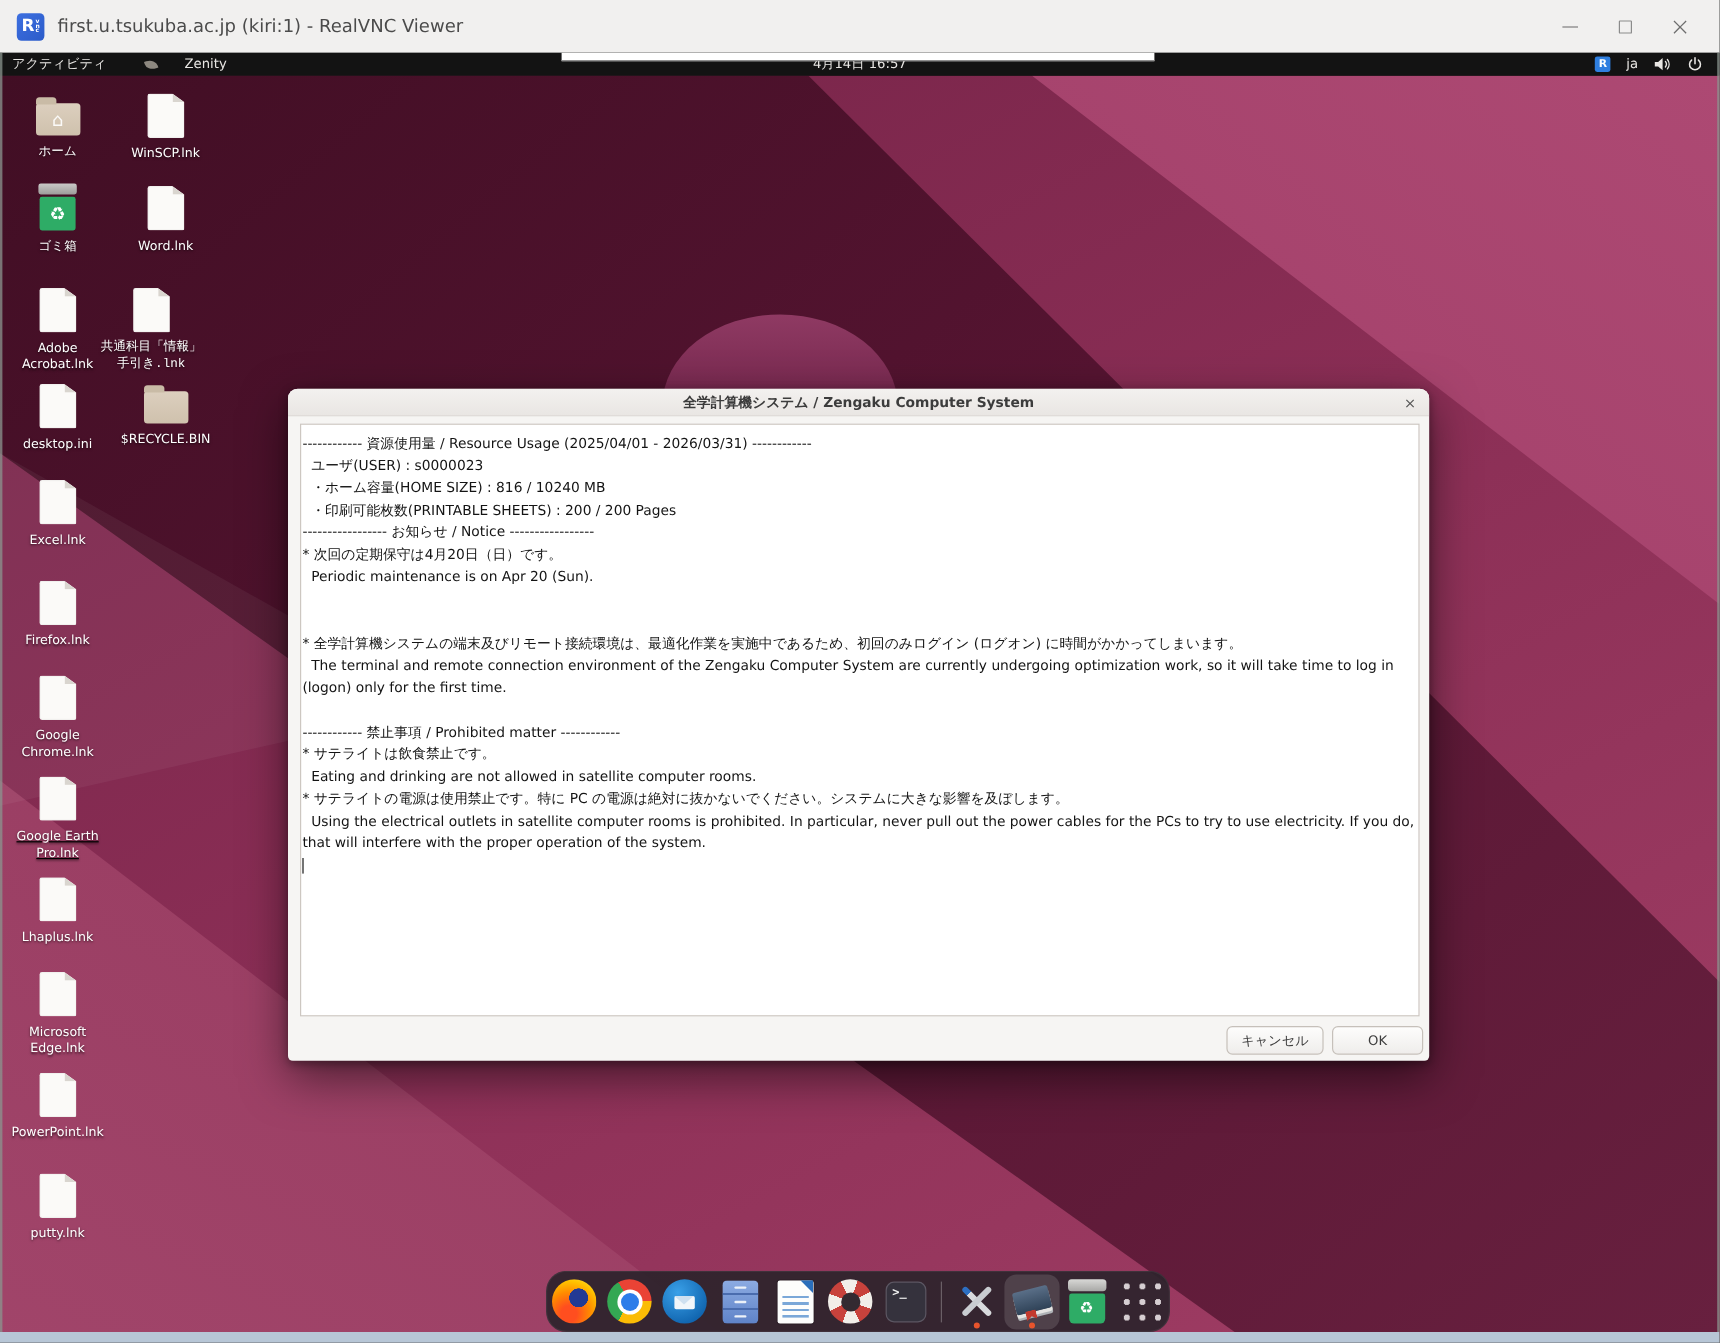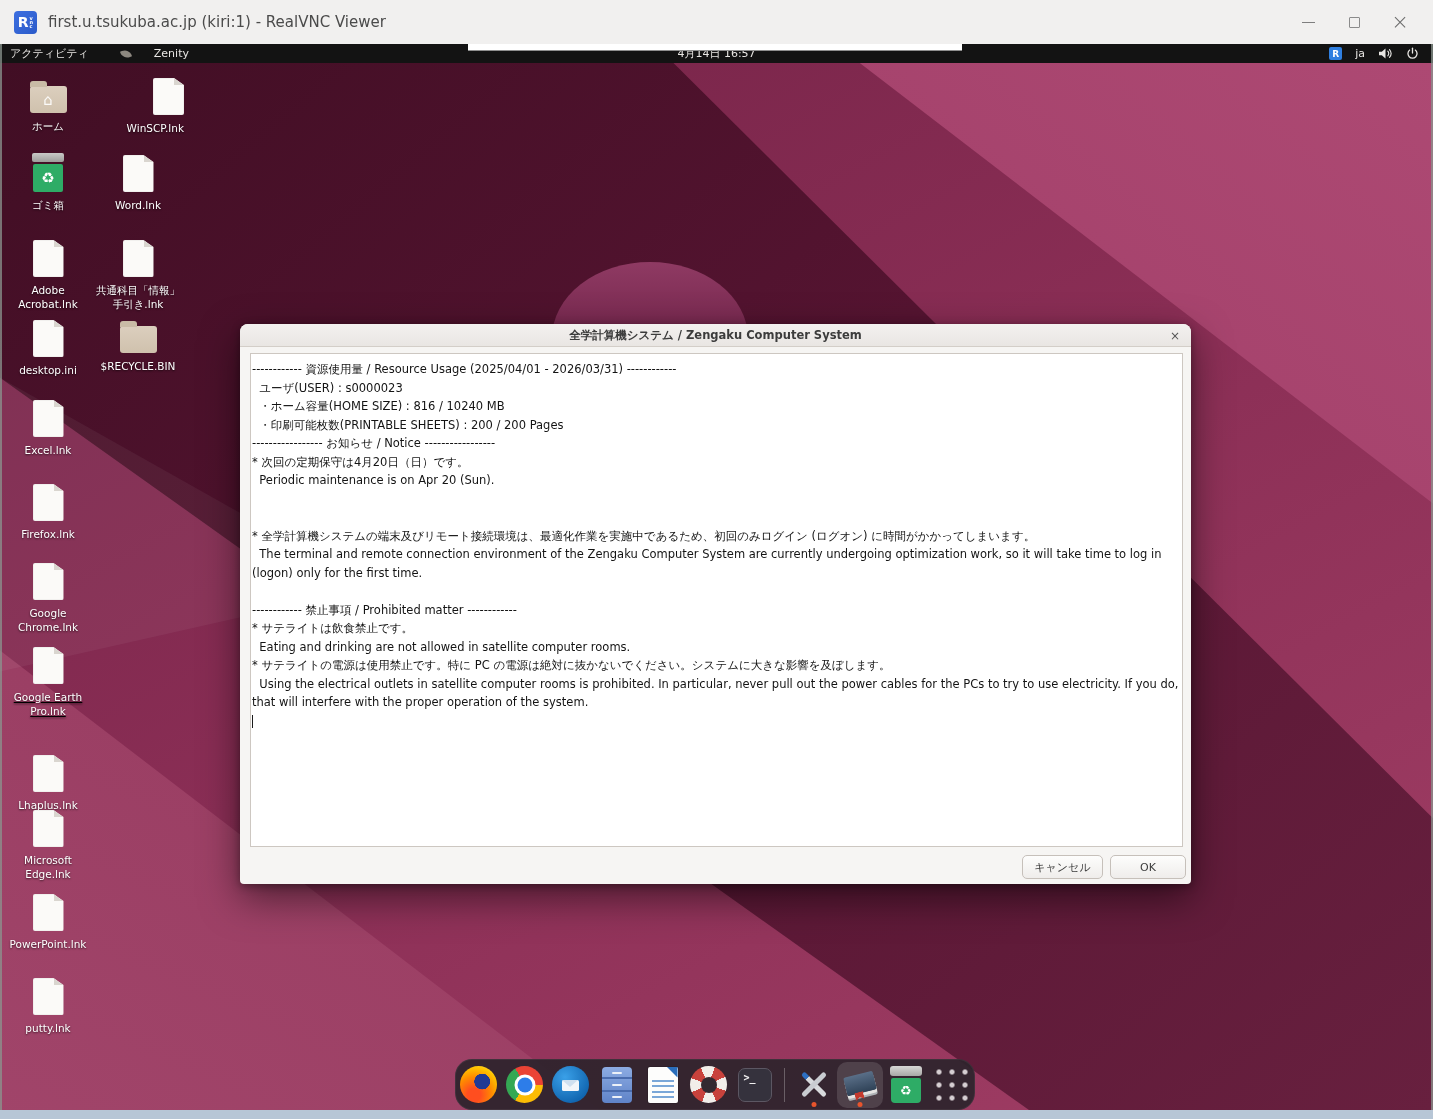--- a/index.html
+++ b/index.html
@@ -160,21 +160,21 @@
     <div class="wp-umbrella"></div>
   </div>
 
   <div id="desktop-icons">
       <div class="dicon" style="left: 6px; top: 80px; width: 84px;">
         <span class="fico folder">
           <span class="house">⌂</span>
         </span>
         <div class="label">ホーム</div>
       </div>
-      <div class="dicon" style="left: 92px; top: 78px; width: 92px; align-items: flex-end;">
+      <div class="dicon" style="left: 92px; top: 78px; width: 92px;">
         <span class="fico file">
           <span class="fold"></span>
         </span>
         <div class="label">WinSCP.lnk</div>
       </div>
       <div class="dicon" style="left: 6px; top: 153px; width: 84px;">
         <span class="fico trashico">
           <span class="lid"></span>
           <span class="bin">♻</span>
         </span>
@@ -185,21 +185,21 @@
           <span class="fold"></span>
         </span>
         <div class="label">Word.lnk</div>
       </div>
       <div class="dicon" style="left: 6px; top: 240px; width: 84px;">
         <span class="fico file">
           <span class="fold"></span>
         </span>
         <div class="label">Adobe Acrobat.lnk</div>
       </div>
-      <div class="dicon" style="left: 92px; top: 240px; width: 92px;">
+      <div class="dicon" style="left: 80px; top: 240px; width: 92px; font-family: Liberation Mono, monospace;">
         <span class="fico file">
           <span class="fold"></span>
         </span>
         <div class="label">共通科目「情報」手引き.lnk</div>
       </div>
       <div class="dicon" style="left: 6px; top: 320px; width: 84px;">
         <span class="fico file">
           <span class="fold"></span>
         </span>
         <div class="label">desktop.ini</div>
@@ -225,21 +225,21 @@
           <span class="fold"></span>
         </span>
         <div class="label">Google Chrome.lnk</div>
       </div>
       <div class="dicon" style="left: 6px; top: 647px; width: 84px; text-decoration: underline;">
         <span class="fico file">
           <span class="fold"></span>
         </span>
         <div class="label">Google Earth Pro.lnk</div>
       </div>
-      <div class="dicon" style="left: 6px; top: 755px; width: 84px; justify-content: center;">
+      <div class="dicon" style="left: 6px; top: 731px; width: 84px; justify-content: center;">
         <span class="fico file">
           <span class="fold"></span>
         </span>
         <div class="label">Lhaplus.lnk</div>
       </div>
       <div class="dicon" style="left: 6px; top: 810px; width: 84px;">
         <span class="fico file">
           <span class="fold"></span>
         </span>
         <div class="label">Microsoft Edge.lnk</div>

